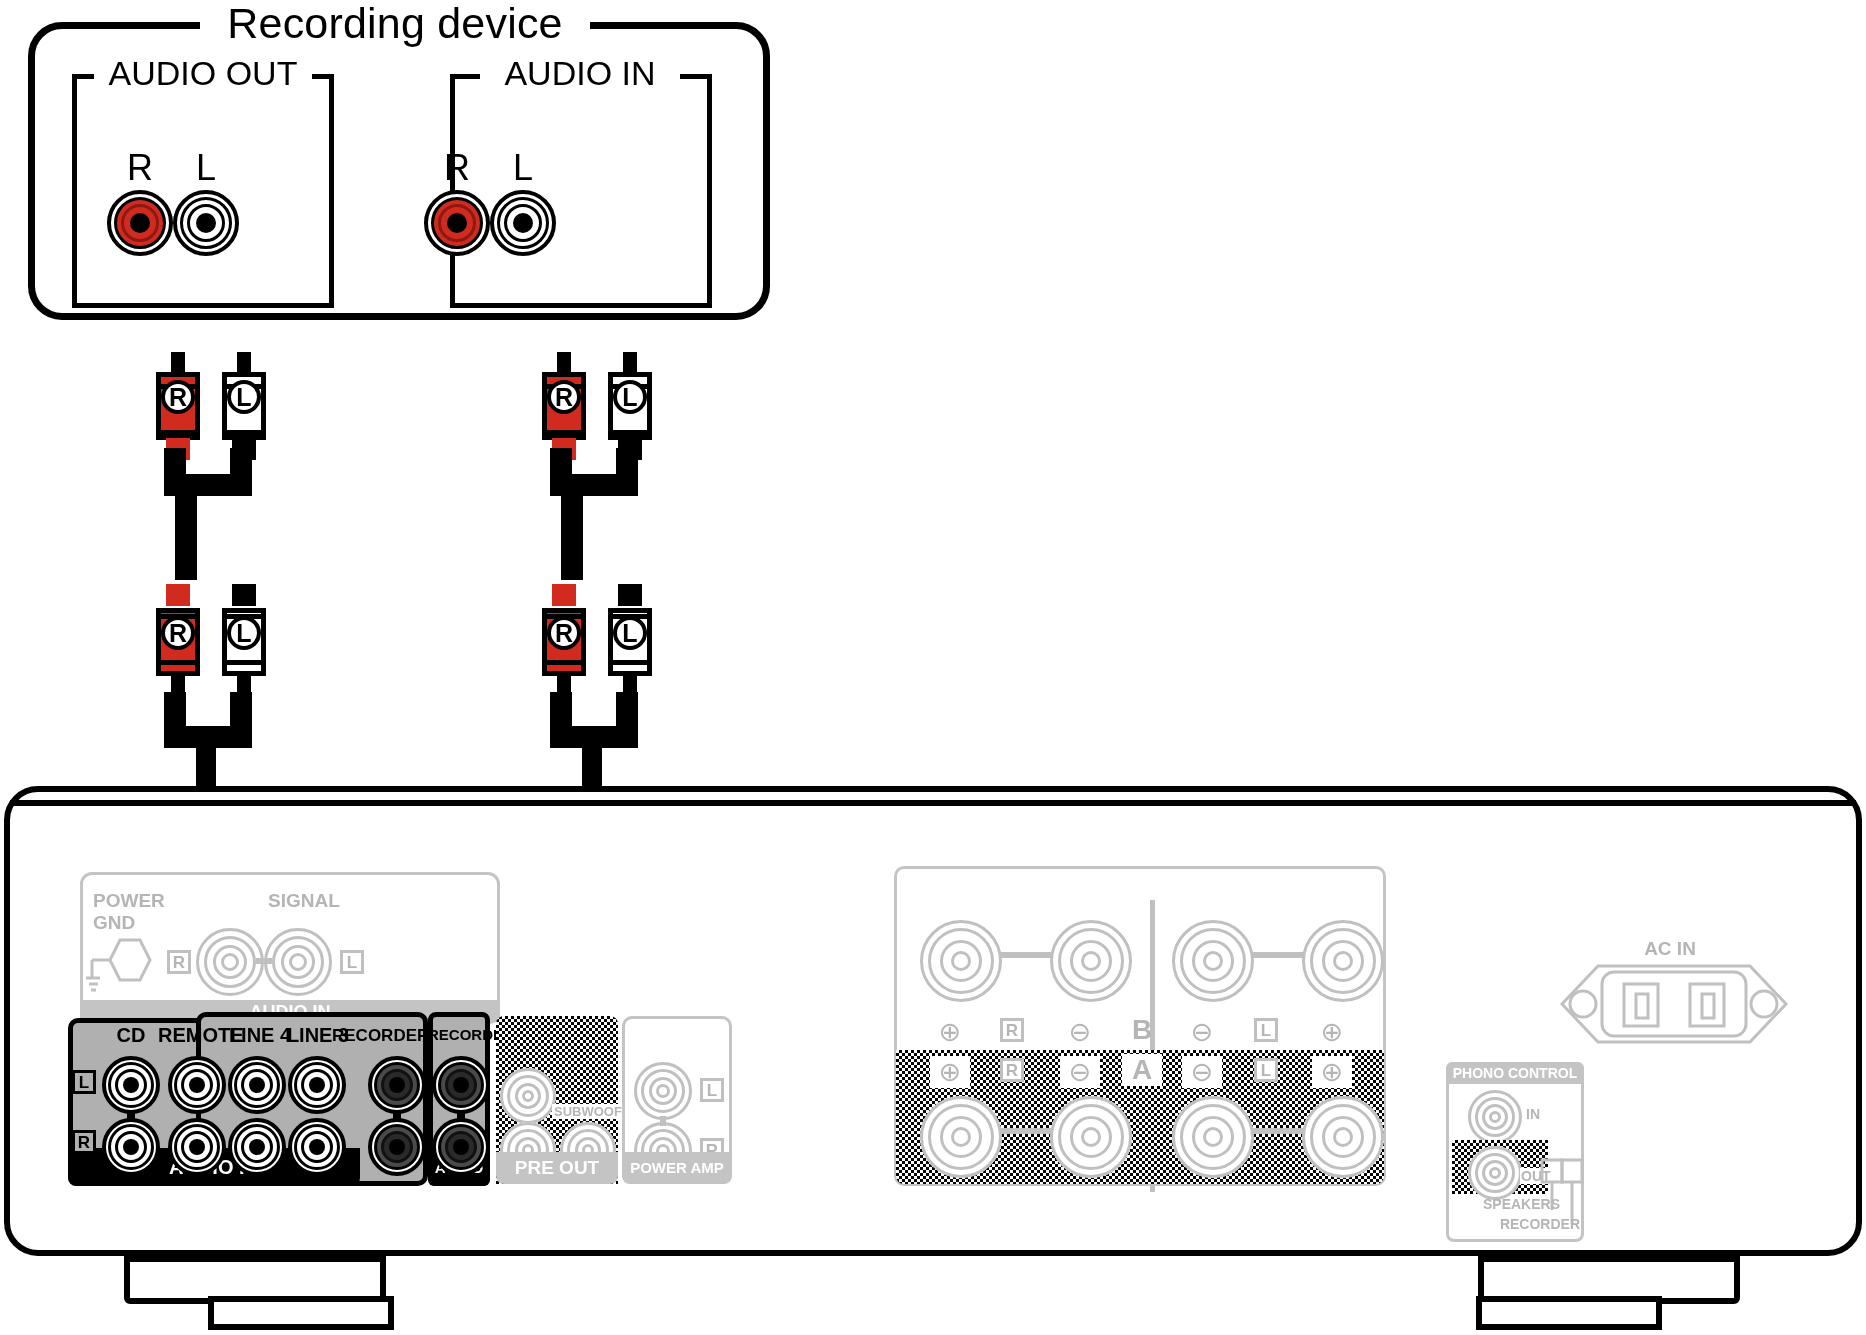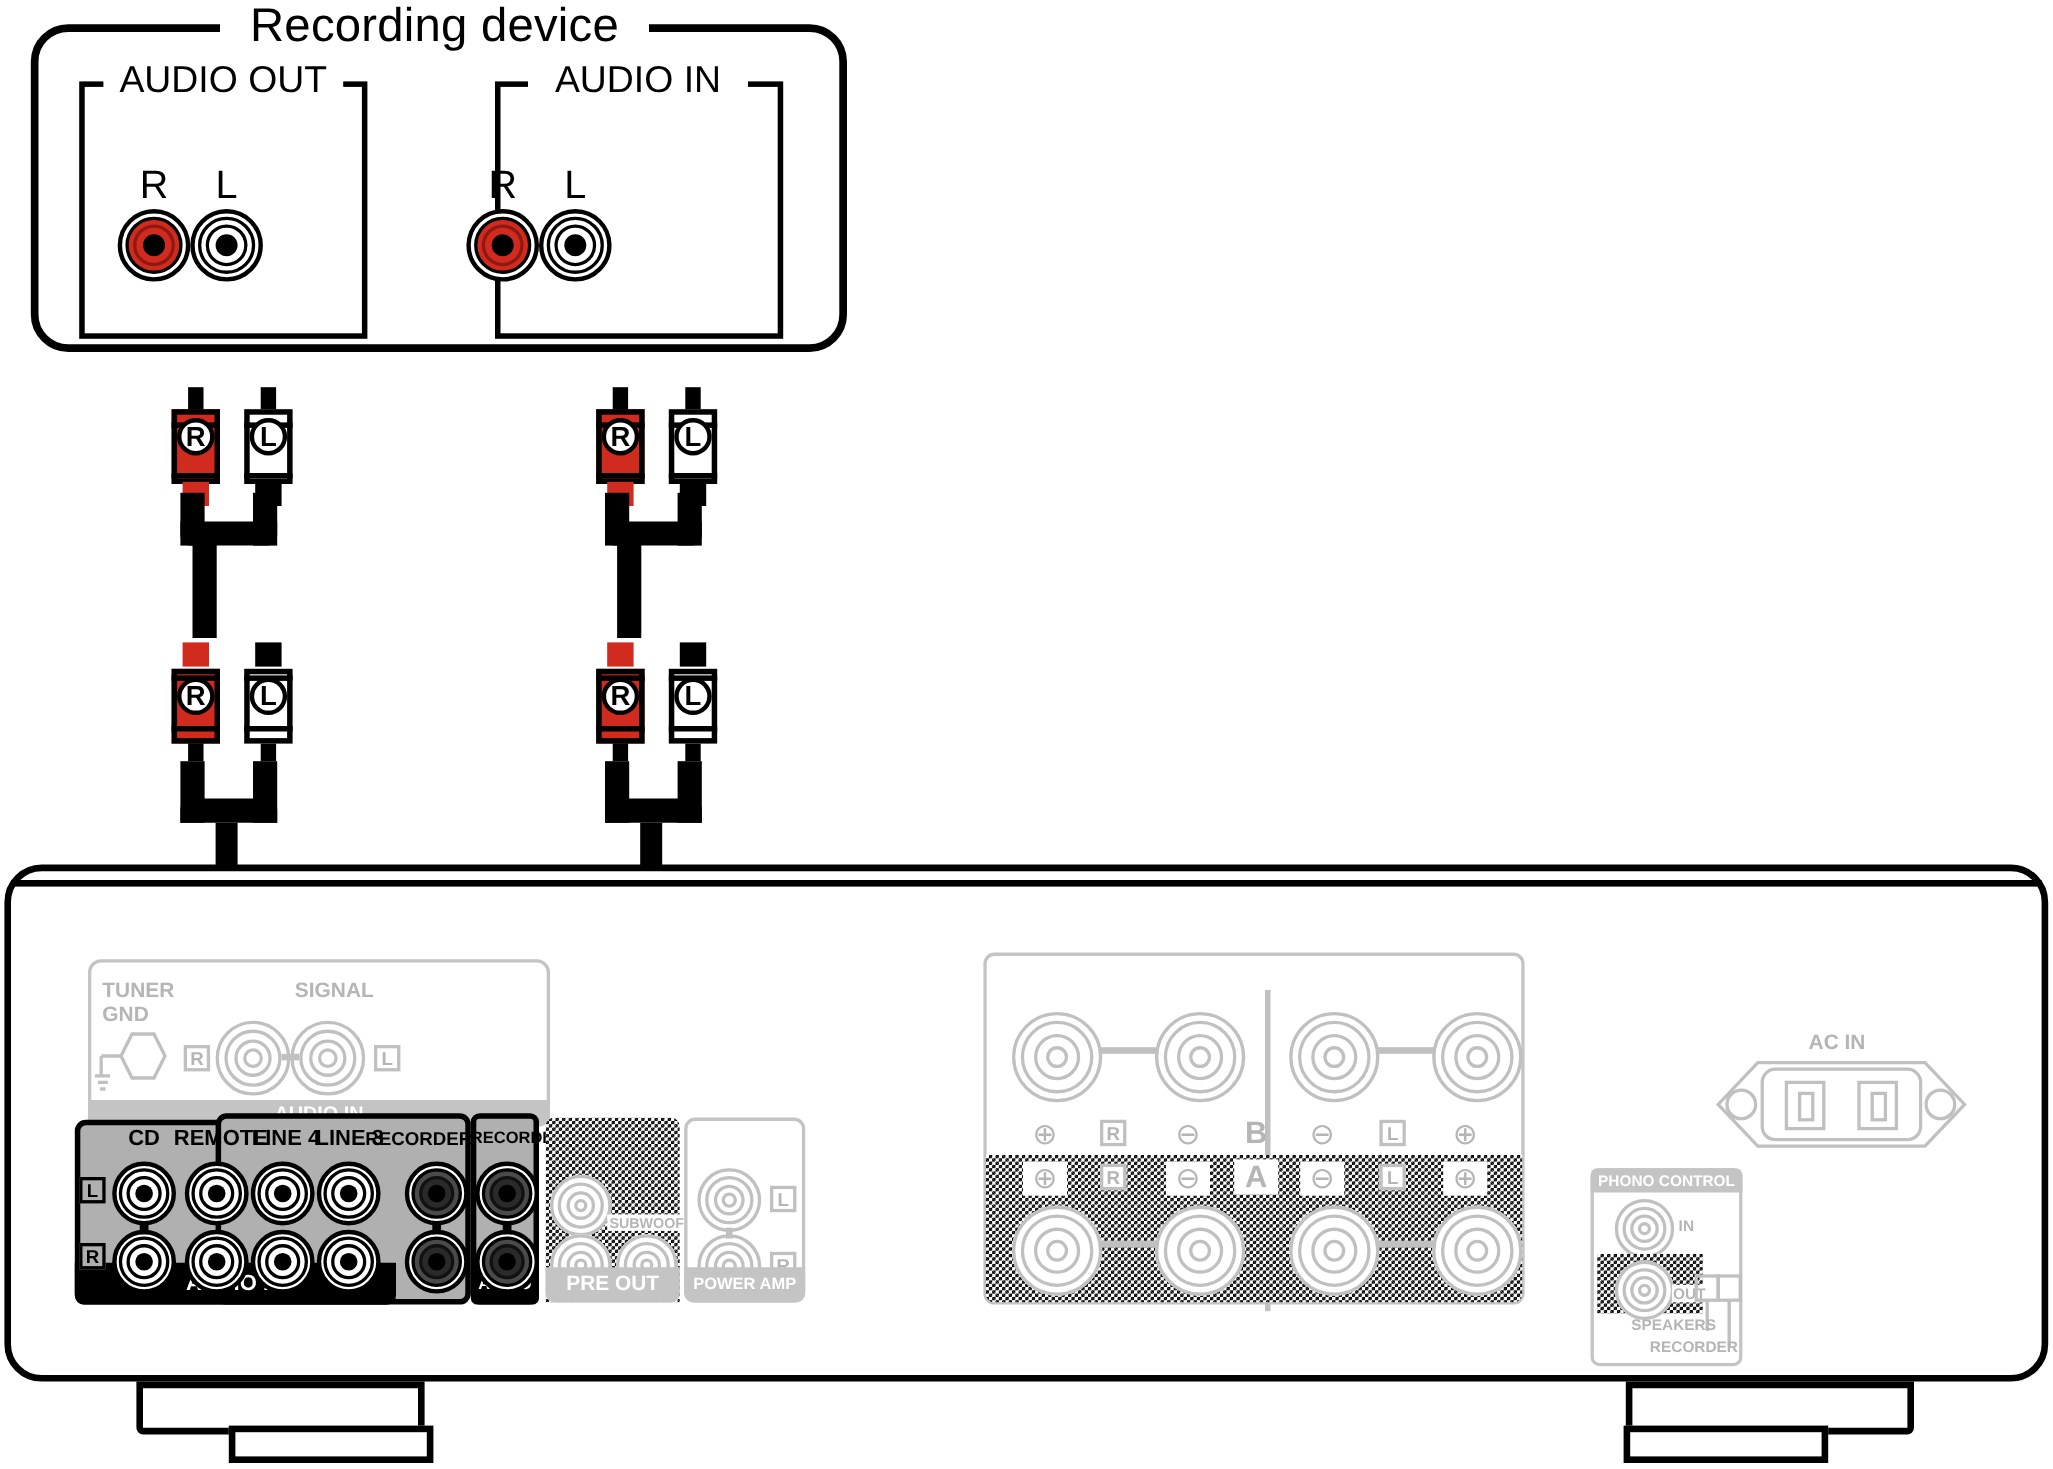--- a/index.html
+++ b/index.html
@@ -242,21 +242,21 @@
 
   <div class="abs" id="amp"></div>
   <div class="abs" id="amp-topline"></div>
 
   <div class="foot" style="left:124px;top:1256px;width:262px;height:48px;border-radius:0 0 6px 6px;"></div>
   <div class="footcap" style="left:208px;top:1296px;width:186px;height:34px;"></div>
   <div class="foot" style="left:1478px;top:1256px;width:262px;height:48px;border-radius:0 0 6px 6px;"></div>
   <div class="footcap" style="left:1476px;top:1296px;width:186px;height:34px;"></div>
 
   <div class="gpanel" style="left:80px;top:872px;width:420px;height:148px;border-radius:12px 12px 0 0;"></div>
-  <div class="glabel" style="left:93px;top:890px;font-size:19px;">TUNER</div>
+  <div class="glabel" style="left:93px;top:890px;font-size:19px;">POWER</div>
   <div class="glabel" style="left:93px;top:912px;font-size:19px;">GND</div>
   <div class="glabel" style="left:268px;top:890px;font-size:19px;">SIGNAL</div>
 
   <svg class="abs" style="left:86px;top:930px;" width="92" height="64">
     <polygon points="34,10 54,10 64,30 54,50 34,50 24,30" fill="none" stroke="#c0c0c0" stroke-width="3"></polygon>
     <line x1="6" y1="30" x2="24" y2="30" stroke="#c0c0c0" stroke-width="3"></line>
     <line x1="6" y1="30" x2="6" y2="48" stroke="#c0c0c0" stroke-width="3"></line>
     <line x1="0" y1="48" x2="14" y2="48" stroke="#c0c0c0" stroke-width="3"></line>
     <line x1="3" y1="54" x2="12" y2="54" stroke="#c0c0c0" stroke-width="3"></line>
     <line x1="5" y1="60" x2="10" y2="60" stroke="#c0c0c0" stroke-width="3"></line>

